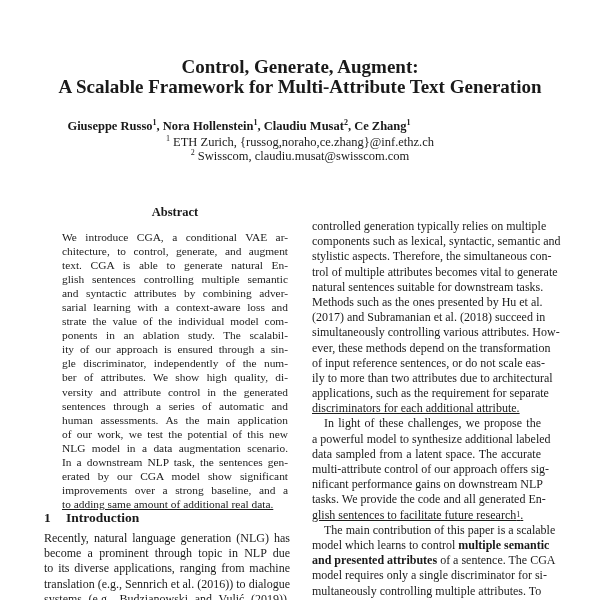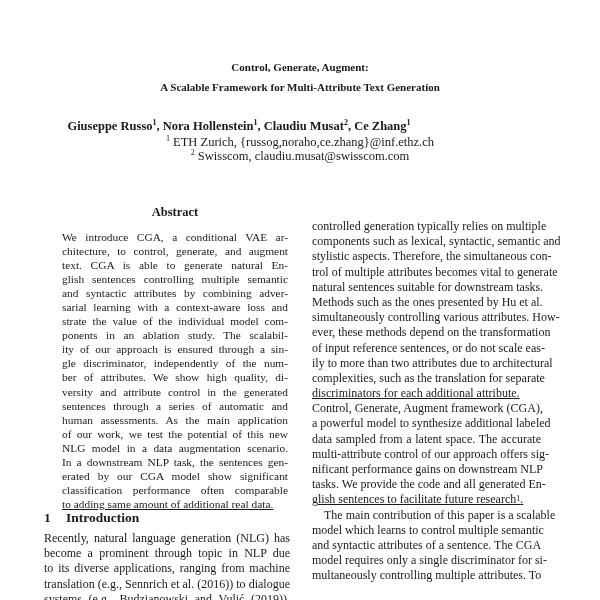--- a/index.html
+++ b/index.html
@@ -1,19 +1,19 @@
 <!DOCTYPE html>
 <html><head>
 <meta charset="utf-8">
 <style>
   html, body { margin:0; padding:0; background:#ffffff; }
   body { width:600px; height:600px; overflow:hidden; position:relative;
          font-family:"Liberation Serif", "DejaVu Serif", serif; color:#1a1a1a; }
   .title { position:absolute; left:0; width:600px; text-align:center;
-           font-weight:bold; font-size:11px; line-height:20px; }
+           font-weight:bold; font-size:19px; line-height:20px; }
   #t1 { top:57px; }
   #t2 { top:77px; }
   .authors { position:absolute; top:119px; left:0; width:478px; text-align:center;
              font-weight:bold; font-size:12.5px; }
   .aff { position:absolute; left:0; width:600px; text-align:center; font-size:12.5px; }
   #aff1 { top:135px; }
   #aff2 { top:149px; }
   sup { font-size:8px; vertical-align:top; position:relative; top:-1px; }
   .abs-head { position:absolute; top:205px; left:62px; width:226px; text-align:center;
               font-weight:bold; font-size:12.5px; }
@@ -21,21 +21,21 @@
   .col .ln { display:block; white-space:nowrap; text-align:justify; text-align-last:justify; height:14.05px; }
   .col .ln.last { text-align-last:left;text-decoration:underline; }
   .col .ln.indent { padding-left:12px; }
   #abs { top:230px; left:62px; width:226px; }
   #intro-body { top:531px; left:44px; width:246px; font-size:12px; line-height:15.2px; }
   #intro-body .ln { height:15.2px; }
   #right { top:219px; left:312px; width:229px; font-size:12px; line-height:15.2px; }
   #right .ln { height:15.2px; }
   .sec-head { position:absolute; top:510px; left:44px; font-weight:bold; font-size:13.5px; }
   .sec-head .num { display:inline-block; width:22px; }
-  b { font-weight:normal;margin-top:38px; }
+  b { font-weight:bold;margin-top:38px; }
 </style>
 </head>
 <body>
 
 <div>
 
   <div class="title" id="t1">Control, Generate, Augment:</div>
   <div class="title" id="t2">A Scalable Framework for Multi-Attribute Text Generation</div>
 
   <div class="authors">
@@ -68,21 +68,21 @@
     <span class="ln">ity of our approach is ensured through a sin-</span>
     <span class="ln">gle discriminator, independently of the num-</span>
     <span class="ln">ber of attributes.  We show high quality, di-</span>
     <span class="ln">versity and attribute control in the generated</span>
     <span class="ln">sentences through a series of automatic and</span>
     <span class="ln">human assessments.  As the main application</span>
     <span class="ln">of our work, we test the potential of this new</span>
     <span class="ln">NLG model in a data augmentation scenario.</span>
     <span class="ln">In a downstream NLP task, the sentences gen-</span>
     <span class="ln">erated by our CGA model show significant</span>
-    <span class="ln">classification performance often comparable</span>
+    <span class="ln">improvements over a strong baseline, and a</span>
     <span class="ln last">to adding same amount of additional real data.</span>
   </div>
 
   <div class="sec-head">
     <span class="num">1</span><span>Introduction</span>
   </div>
 
   <div class="col" id="intro-body">
     <span class="ln">Recently, natural language generation (NLG) has</span>
     <span class="ln">become a prominent through topic in NLP due</span>
@@ -91,36 +91,37 @@
     <span class="ln">systems (e.g., Budzianowski and Vulić (2019)).</span>
   </div>
 
   <div class="col" id="right">
     <span class="ln">controlled generation typically relies on multiple</span>
     <span class="ln">components such as lexical, syntactic, semantic and</span>
     <span class="ln">stylistic aspects. Therefore, the simultaneous con-</span>
     <span class="ln">trol of multiple attributes becomes vital to generate</span>
     <span class="ln">natural sentences suitable for downstream tasks.</span>
     <span class="ln">Methods such as the ones presented by Hu et al.</span>
+    <span class="ln">(2017) and Subramanian et al. (2018) succeed in</span>
     <span class="ln">simultaneously controlling various attributes. How-</span>
     <span class="ln">ever, these methods depend on the transformation</span>
     <span class="ln">of input reference sentences, or do not scale eas-</span>
     <span class="ln">ily to more than two attributes due to architectural</span>
-    <span class="ln">complexities, such as the translation for separate</span>
+    <span class="ln">applications, such as the requirement for separate</span>
     <span class="ln last">discriminators for each additional attribute.</span>
 
-    <span class="ln">Control, Generate, Augment framework (CGA),</span>
+    <span class="ln indent">In light of these challenges, we propose the</span>
     <span class="ln">a powerful model to synthesize additional labeled</span>
     <span class="ln">data sampled from a latent space.  The accurate</span>
     <span class="ln">multi-attribute control of our approach offers sig-</span>
     <span class="ln">nificant performance gains on downstream NLP</span>
     <span class="ln">tasks. We provide the code and all generated En-</span>
     <span class="ln last"><span>glish sentences to facilitate future research</span><sup>1</sup>.</span>
 
     <span class="ln indent">The main contribution of this paper is a scalable</span>
     <span class="ln"><span>model which learns to control </span><b>multiple semantic</b></span>
-    <span class="ln"><b>and syntactic attributes</b><span> of a sentence. The CGA</span></span>
+    <span class="ln"><b>and presented attributes</b><span> of a sentence. The CGA</span></span>
     <span class="ln">model requires only a single discriminator for si-</span>
     <span class="ln">multaneously controlling multiple attributes.  To</span>
 
   </div>
 
 </div>
 
 </body></html>

